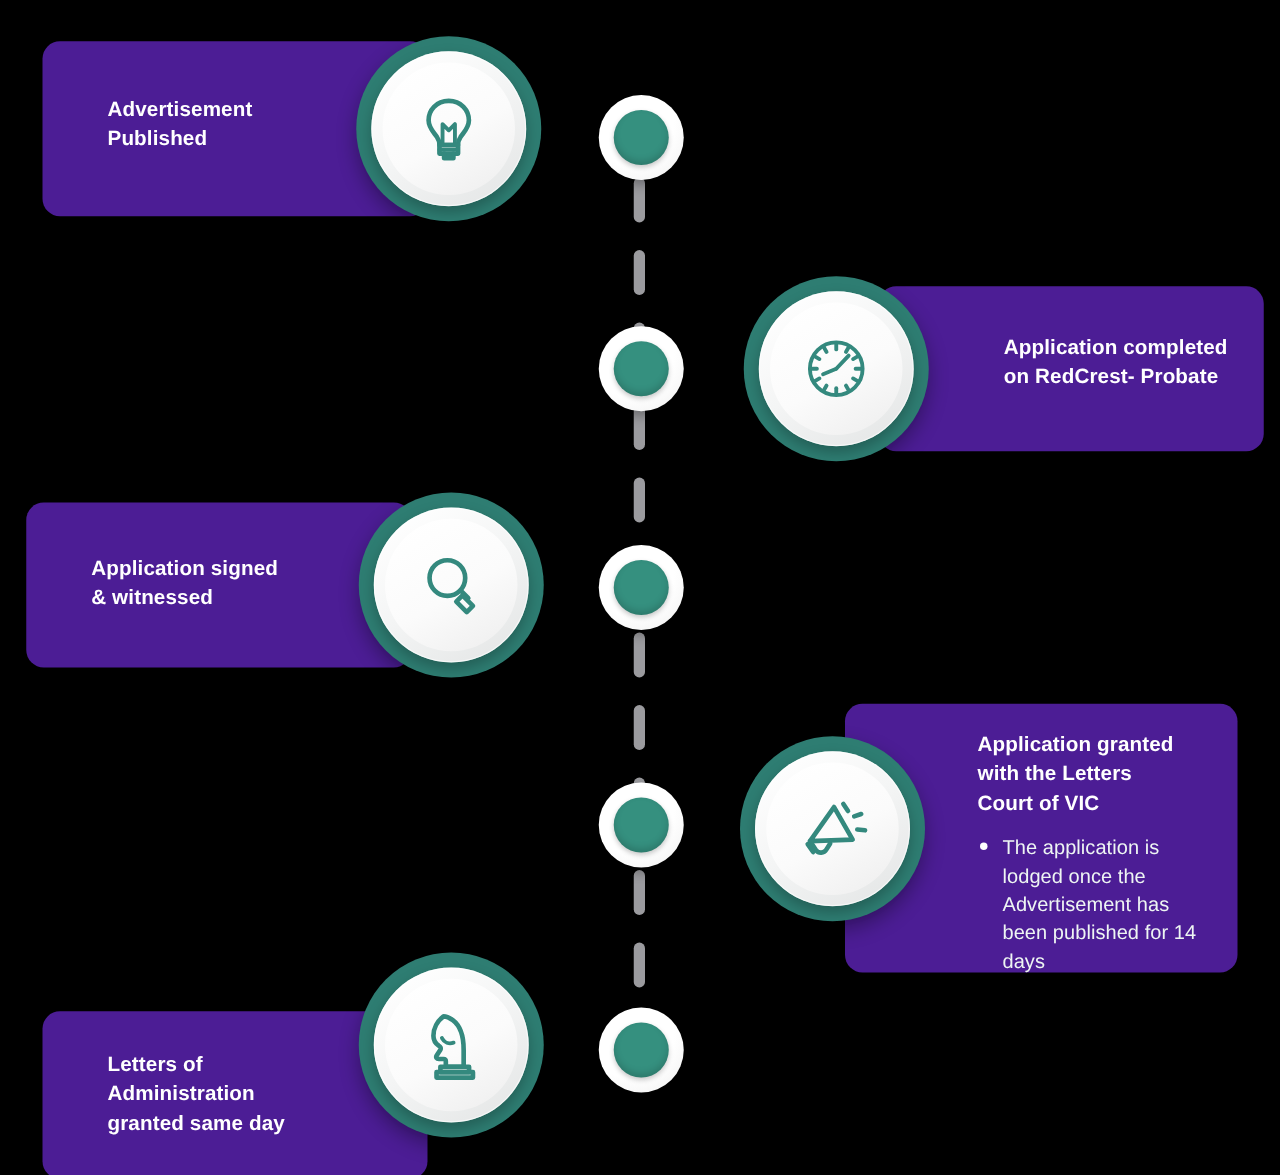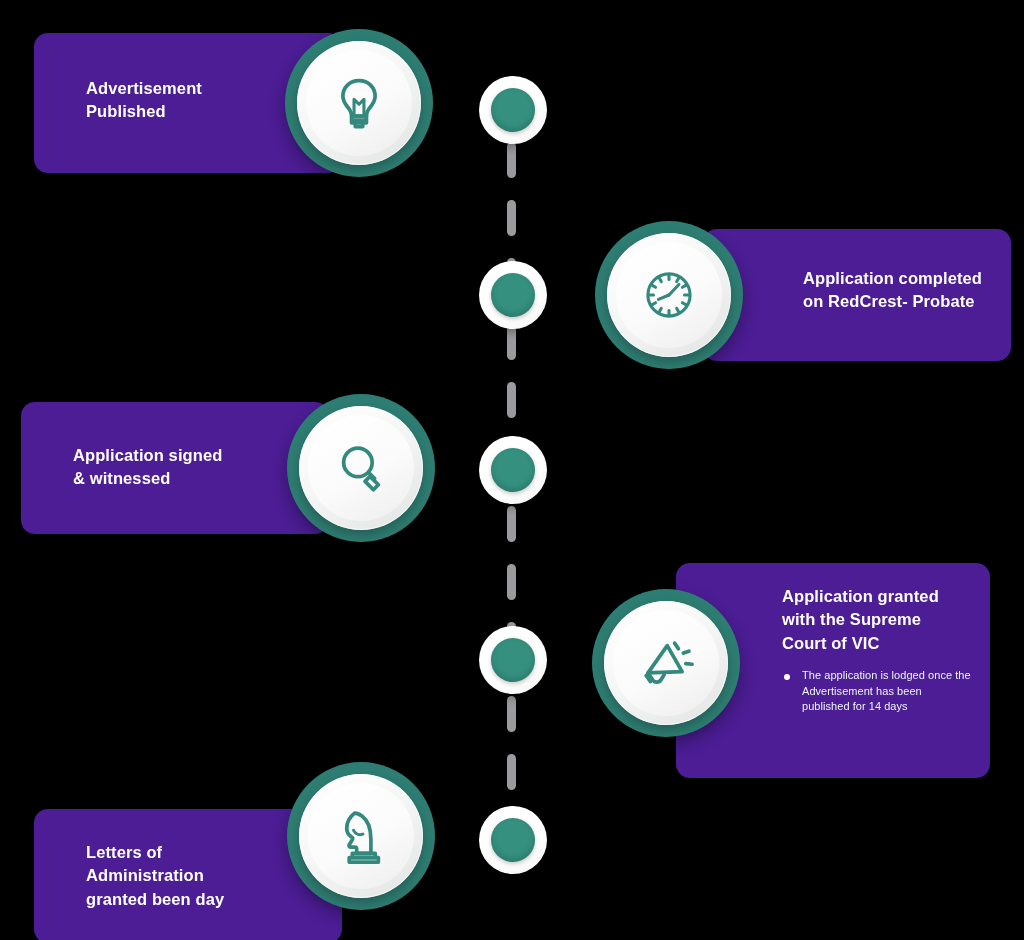--- a/index.html
+++ b/index.html
@@ -78,21 +78,21 @@
     font-weight: bold;
     font-size: 16.5px;
     line-height: 1.42;
     letter-spacing: 0.1px;
   }
   .card-text.lt { left: 52px; }
 
   .bullets {
     margin-top: 13px;
     font-weight: normal;
-    font-size: 11px;
+    font-size: 16px;
     line-height: 1.42;
     color: #eef5f3;
     letter-spacing: 0.05px;
   }
   .bullet-row {
     position: relative;
     padding-left: 20px;
   }
   .bullet-dot {
     position: absolute;
@@ -252,21 +252,21 @@
     </div>
   </div>
 
   <div class="node" style="left:479px; top:436px;">
     <div class="node-core"></div>
   </div>
 
   <div class="card right" style="left:676px; top:563px; width:314px; height:215px;">
     <div class="card-text" style="left:106px; top:22px; width:190px;">
       <div>Application granted</div>
-      <div>with the Supreme</div>
+      <div>with the Letters</div>
       <div>Court of VIC</div>
       <div class="bullets">
         <div class="bullet-row">
           <span class="bullet-dot"></span>
           <span>The application is lodged once the Advertisement has been published for 14 days</span>
         </div>
       </div>
     </div>
   </div>
   <div class="medallion" style="left:592px; top:589px;">
@@ -286,21 +286,21 @@
   </div>
 
   <div class="node" style="left:479px; top:626px;">
     <div class="node-core"></div>
   </div>
 
   <div class="card left" style="left:34px; top:769px; width:308px; height:134px;margin-top:40px;">
     <div class="card-text lt" style="top:32px;">
       <div>Letters of</div>
       <div>Administration</div>
-      <div>granted been day</div>
+      <div>granted same day</div>
     </div>
   </div>
   <div class="medallion" style="left:287px; top:762px;">
     <div class="medallion-inner">
 
       <svg viewBox="0 0 100 100">
         <path class="icon-stroke" d="M40 13 C32 19 27 29 27 38 C27 45 31 49 34 51 C36 52 37 54 36 56 L31 64 C30 66 31 68 34 68 L40 68 C42 68 43 69 43 71 L43 78 L66 78 L66 56 C66 36 60 24 52 18 C48 15 44 13 40 13 Z"></path>
         <path class="icon-stroke-thin" d="M38 41 C41 47 47 49 53 47"></path>
         <path class="icon-stroke" d="M36 78 L73 78 L73 85 L36 85 Z"></path>
         <path class="icon-stroke" d="M31 85 L78 85 L78 92 L31 92 Z"></path>

